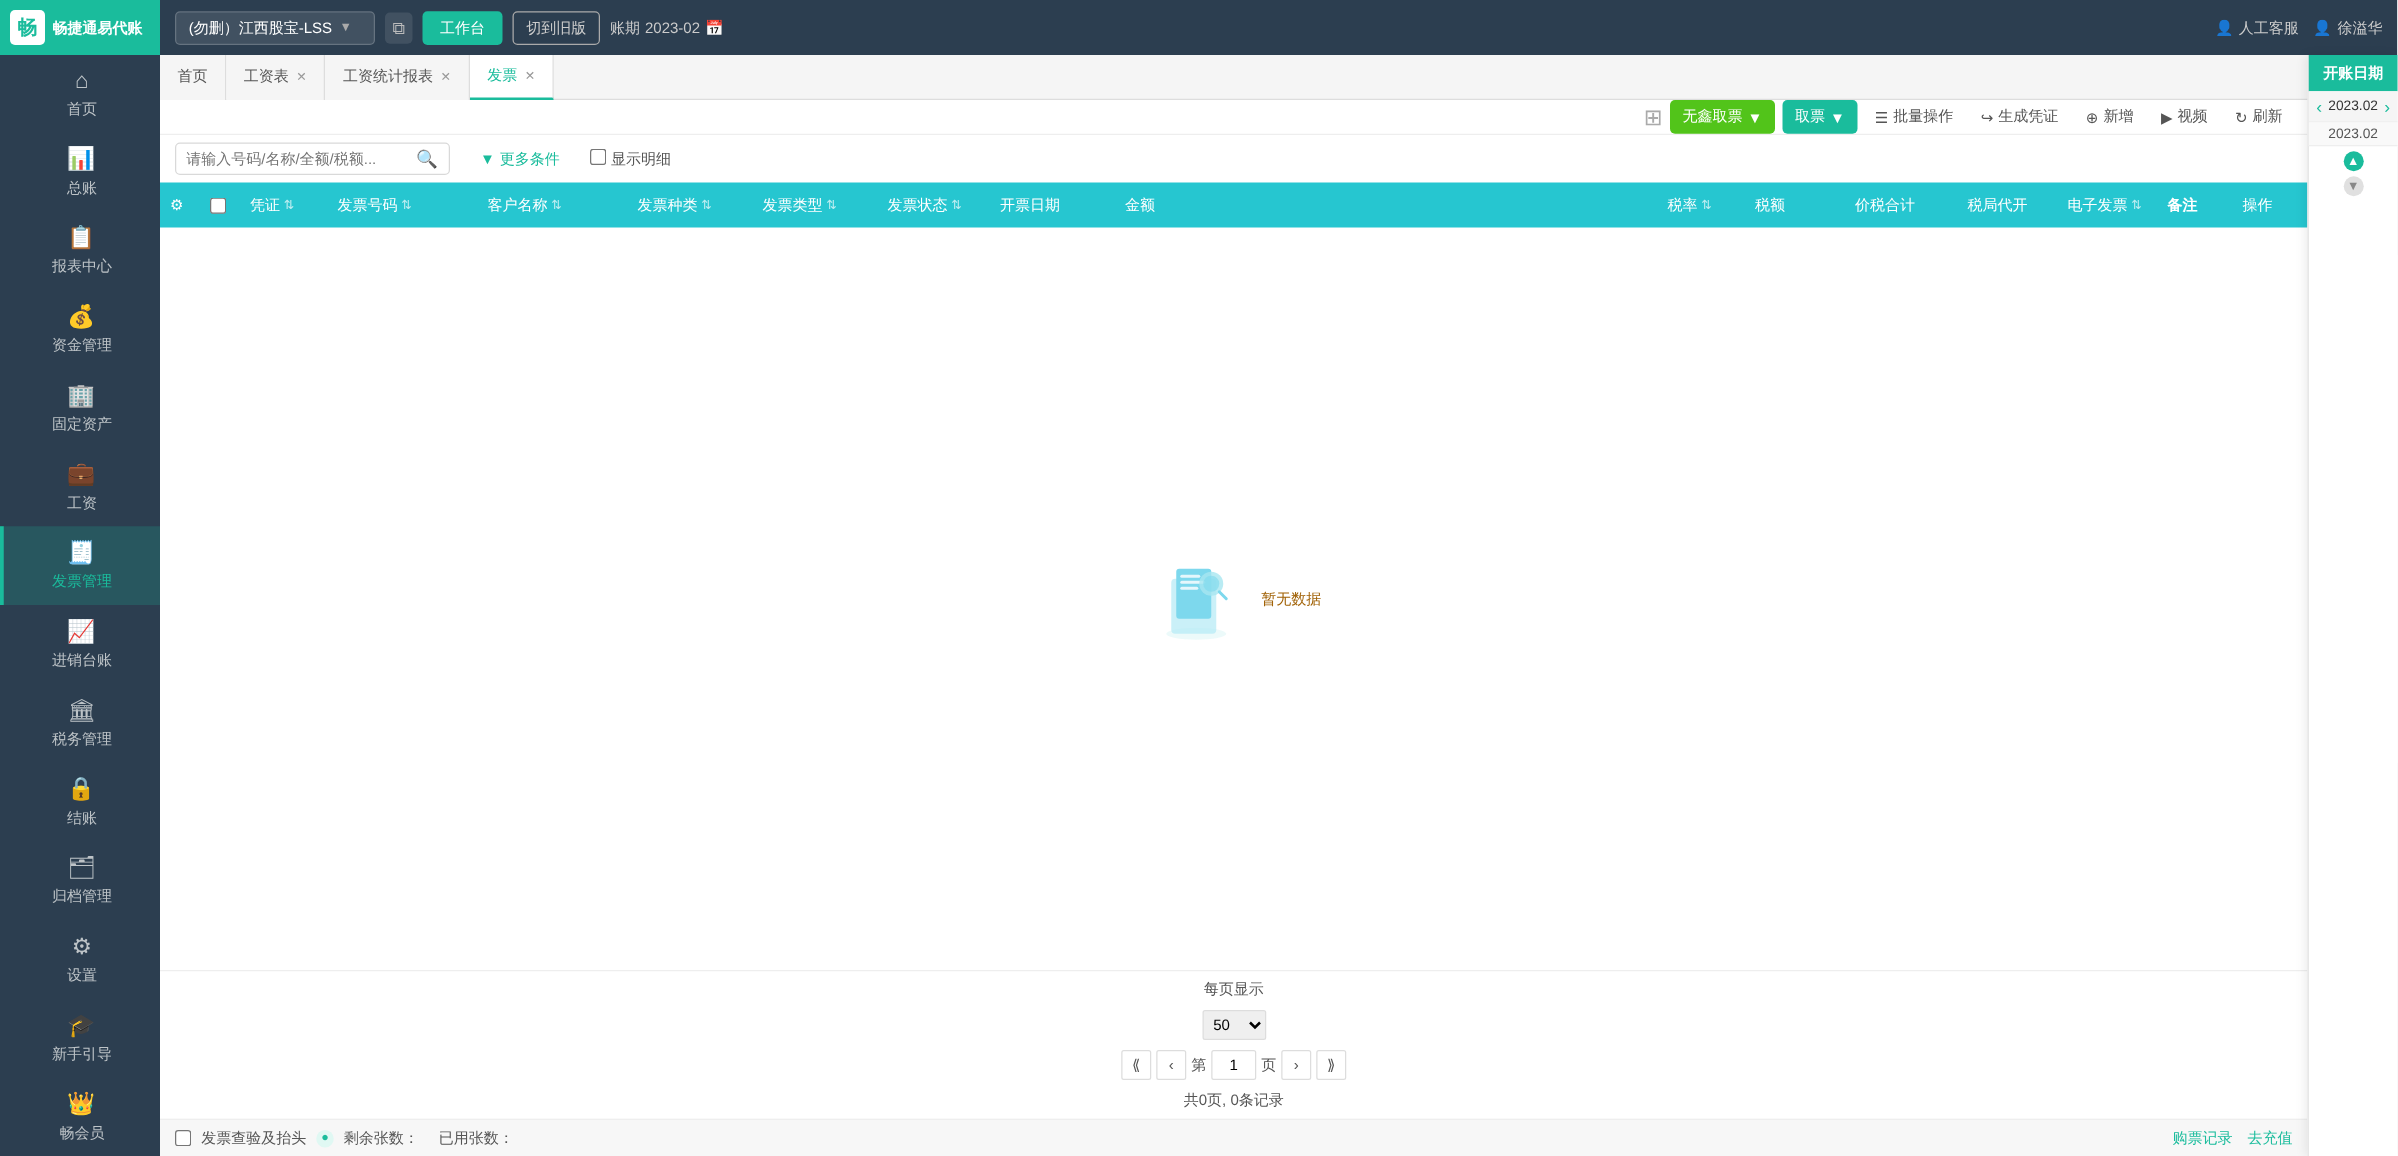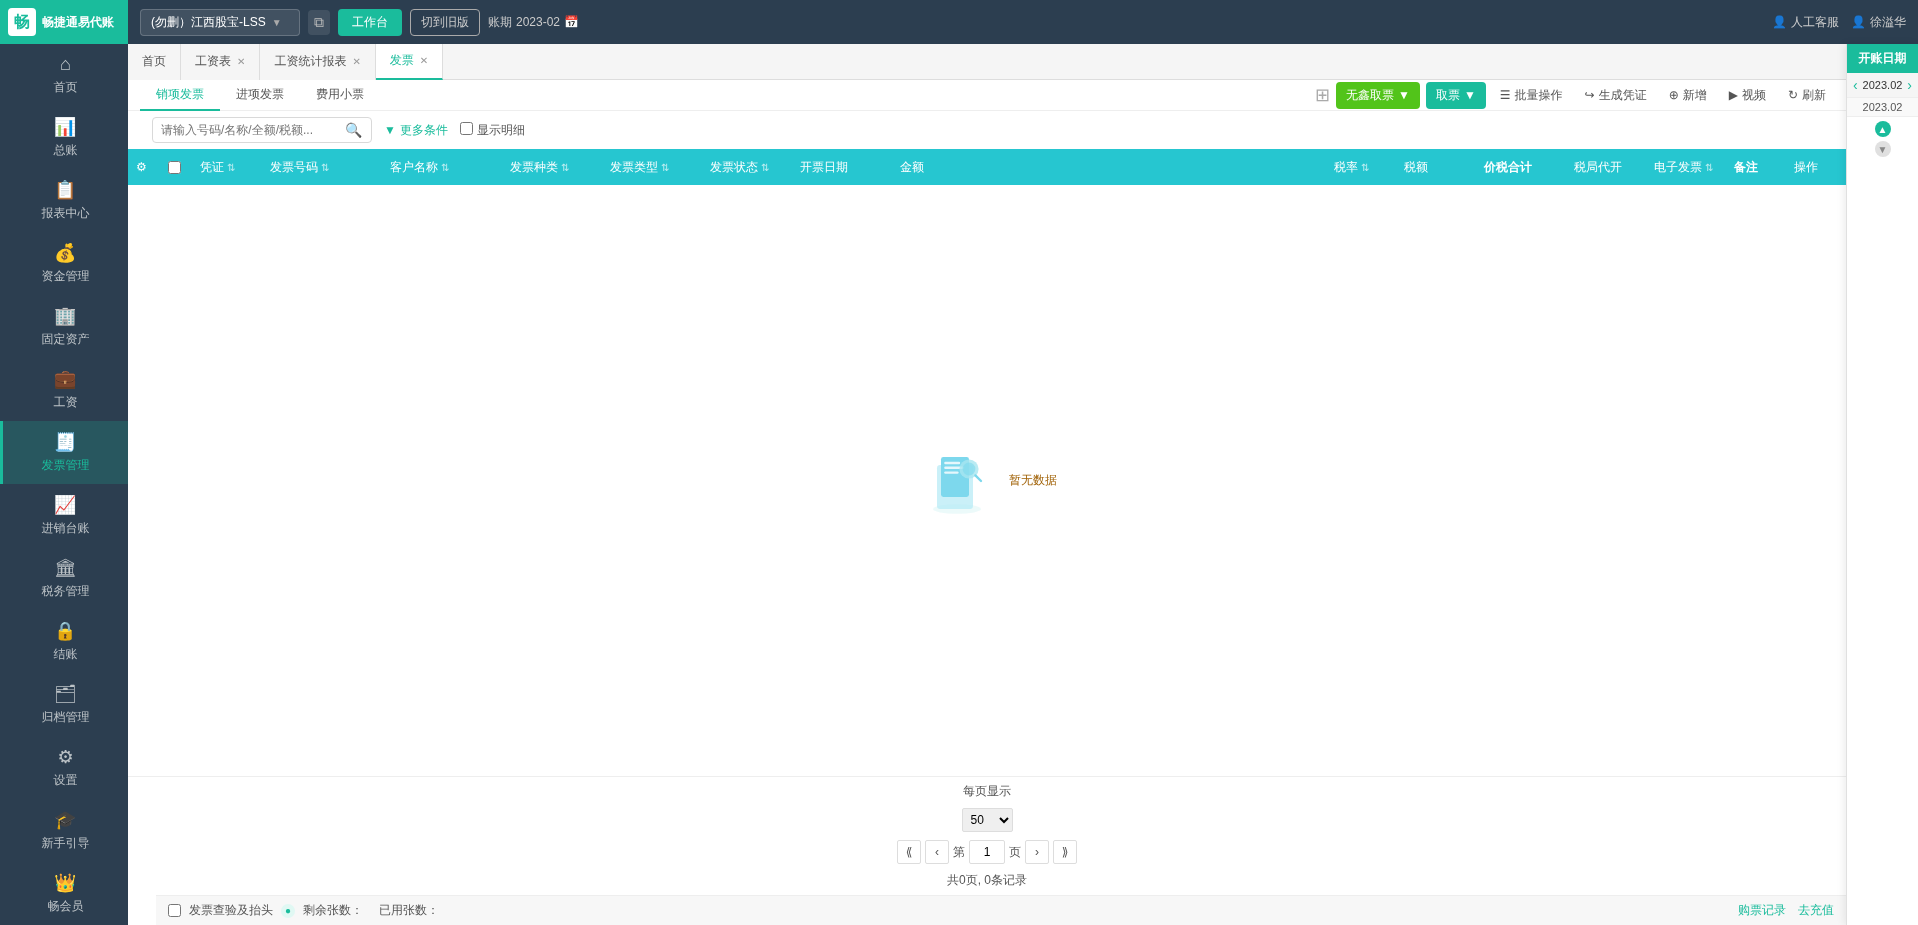--- a/index.html
+++ b/index.html
@@ -239,22 +239,22 @@
       display: flex;
       align-items: center;
       gap: 4px;
       font-size: 12px;
     }
 
     
     .filter-bar {
       display: flex;
       align-items: center;
-      padding: 6px 24px;
-      gap: 12px;
+      padding: 6px 12px;
+      gap: 24px;
       background: white;
       flex-shrink: 0;
     }
     .search-box {
       display: flex;
       align-items: center;
       border: 1px solid #d9d9d9;
       border-radius: 4px;
       padding: 4px 8px;
       gap: 4px;
@@ -310,21 +310,21 @@
     .th-voucher { width: 70px; }
     .th-invoice-no { width: 120px; }
     .th-client { width: 120px; }
     .th-inv-type { width: 100px; }
     .th-inv-category { width: 100px; }
     .th-status { width: 90px; }
     .th-date { width: 100px; }
     .th-amount { flex: 1; min-width: 80px; }
     .th-rate { width: 70px; }
     .th-tax { width: 80px; }
-    .th-total { width: 90px; font-weight: bold; }
+    .th-total { width: 90px; }
     .th-tax-code { width: 80px; }
     .th-electronic { width: 80px; }
     .th-remark { width: 60px; font-weight: bold; }
     .th-actions { width: 60px; }
 
     
     .empty-state {
       flex: 1;
       display: flex;
       flex-direction: row;
@@ -388,21 +388,20 @@
 
     
     .status-bar {
       background: #f7f7f7;
       border-top: 1px solid #eee;
       padding: 6px 12px;
       display: flex;
       align-items: center;
       gap: 12px;
       flex-shrink: 0;
-      margin-left: 28px;
     }
     .status-bar-left {
       display: flex;
       align-items: center;
       gap: 8px;
       font-size: 12px;
       color: #555;
     }
     .status-bar-right {
       margin-left: auto;
@@ -606,31 +605,20 @@
     </div>
     <div class="tab-item active">
       <span>发票</span>
       <span class="tab-close">✕</span>
     </div>
   </div>
 
   <div class="content-area" style="padding-right:72px;">
 
     <div style="display:flex; align-items:center; border-bottom:1px solid #eee; padding: 0 12px; background:white; flex-shrink:0;">
-      <div class="sub-tabs" style="padding:0; border-bottom:none; flex:1;">
-        <div class="sub-tab active">
-          <span>销项发票</span>
-        </div>
-        <div class="sub-tab">
-          <span>进项发票</span>
-        </div>
-        <div class="sub-tab">
-          <span>费用小票</span>
-        </div>
-      </div>
       <div class="toolbar-right" style="display:flex;align-items:center;gap:6px;">
         <span style="font-size:18px;color:#aaa;cursor:pointer;">⊞</span>
         <button class="btn-green-dropdown">
           <span>无鑫取票</span>
           <span>▼</span>
         </button>
         <button class="btn-teal-dropdown">
           <span>取票</span>
           <span>▼</span>
         </button>

